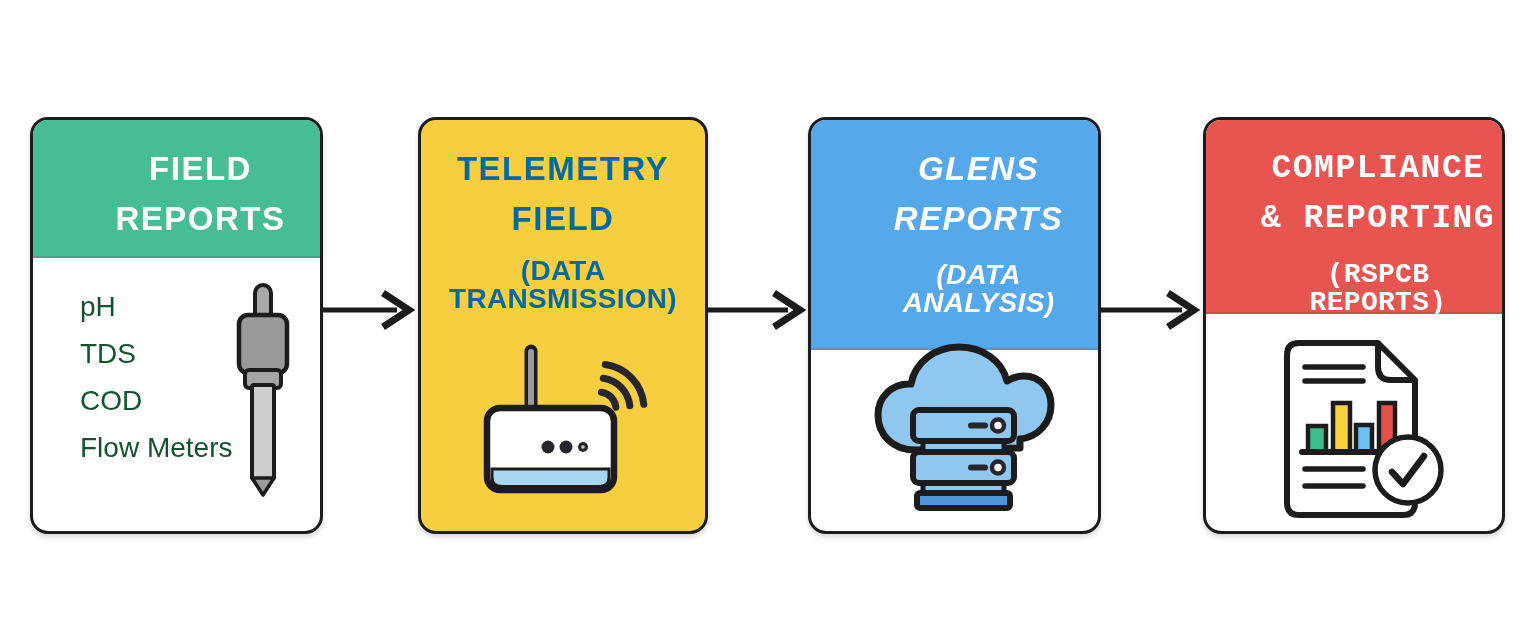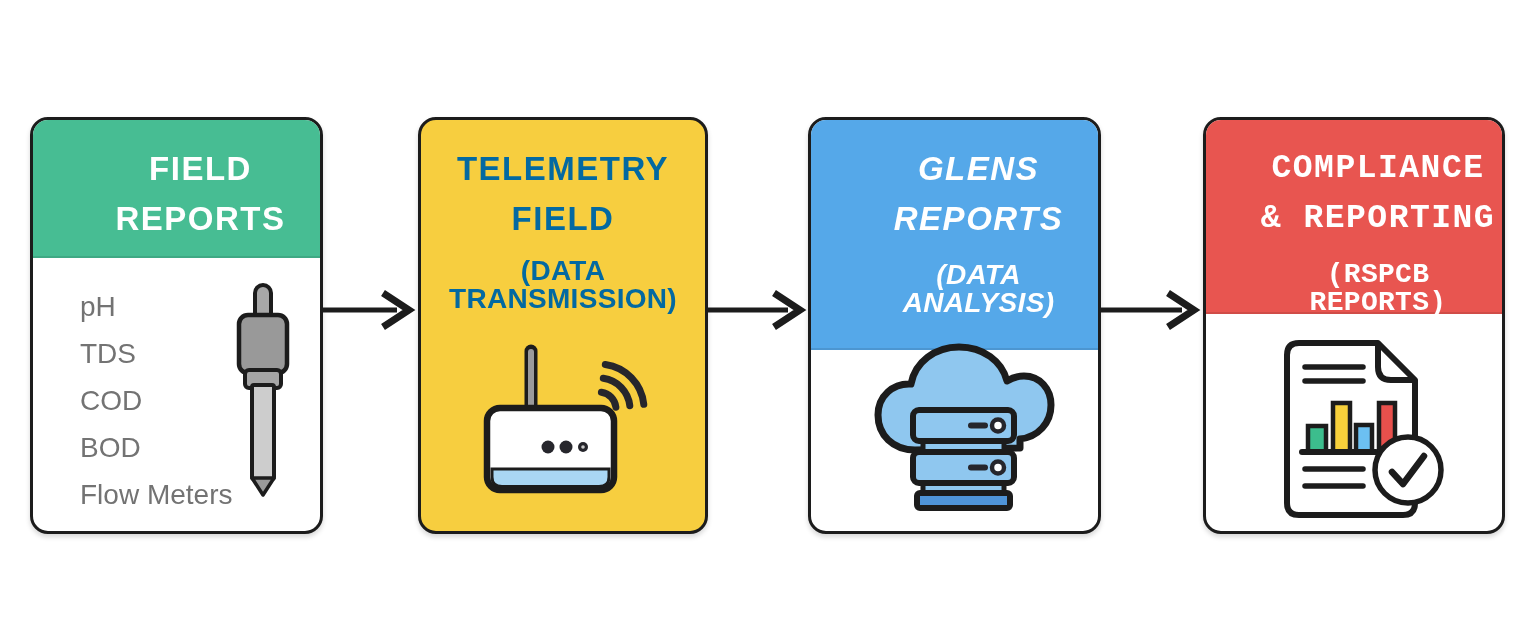--- a/index.html
+++ b/index.html
@@ -28,21 +28,21 @@
   .light{color:#ffffff;margin-left:48px;}
   .dark{color:#0369a1;}
   .subtitle{
     text-align:center;font-weight:bold;font-size:28px;line-height:28px;
     letter-spacing:0.3px;
   }
   .sub2{margin-top:13px;}
   .sub34{margin-top:17px;}
   .sensor-list{
     position:absolute;left:47px;top:163px;margin:0;padding:0;list-style:none;
-    font-size:28px;line-height:47px;color:#737373;
+    font-size:28px;line-height:47px;color:#14532d;
   }
   .icon-svg{position:absolute;}
   .probe{left:200px;top:162px;}
   .router{left:62px;top:223px;}
   .cloudsrv{left:60px;top:218px;}
   .report{left:75px;top:216px;}
   .arrow{position:absolute;top:288px;height:44px;}
   .a1{left:321px;width:96px;}
   .a2{left:706px;width:102px;}
   .a3{left:1099px;width:103px;}
@@ -56,21 +56,20 @@
     <div class="card-header h1" style="background-color: rgb(71, 189, 147);">
       <div class="title light">
         <div>FIELD</div>
         <div>REPORTS</div>
       </div>
     </div>
     <ul class="sensor-list">
       <li>pH</li>
       <li>TDS</li>
       <li>COD</li>
-      <li>BOD</li>
       <li>Flow Meters</li>
     </ul>
     <svg class="icon-svg probe" width="60" height="215" viewBox="0 0 60 215">
       <rect x="22" y="3" width="16" height="38" rx="8" fill="#a8a8a8" stroke="#1c1c1c" stroke-width="4"></rect>
       <rect x="6" y="33" width="48" height="58" rx="9" fill="#999999" stroke="#1c1c1c" stroke-width="4.5"></rect>
       <rect x="12" y="88" width="36" height="18" rx="4" fill="#a5a5a5" stroke="#1c1c1c" stroke-width="4"></rect>
       <rect x="19" y="103" width="22" height="94" rx="2" fill="#cdcdcd" stroke="#1c1c1c" stroke-width="4"></rect>
       <path d="M 19,196 L 41,196 L 30,213 Z" fill="#9a9a9a" stroke="#1c1c1c" stroke-width="3.5" stroke-linejoin="round"></path>
     </svg>
   </section>

